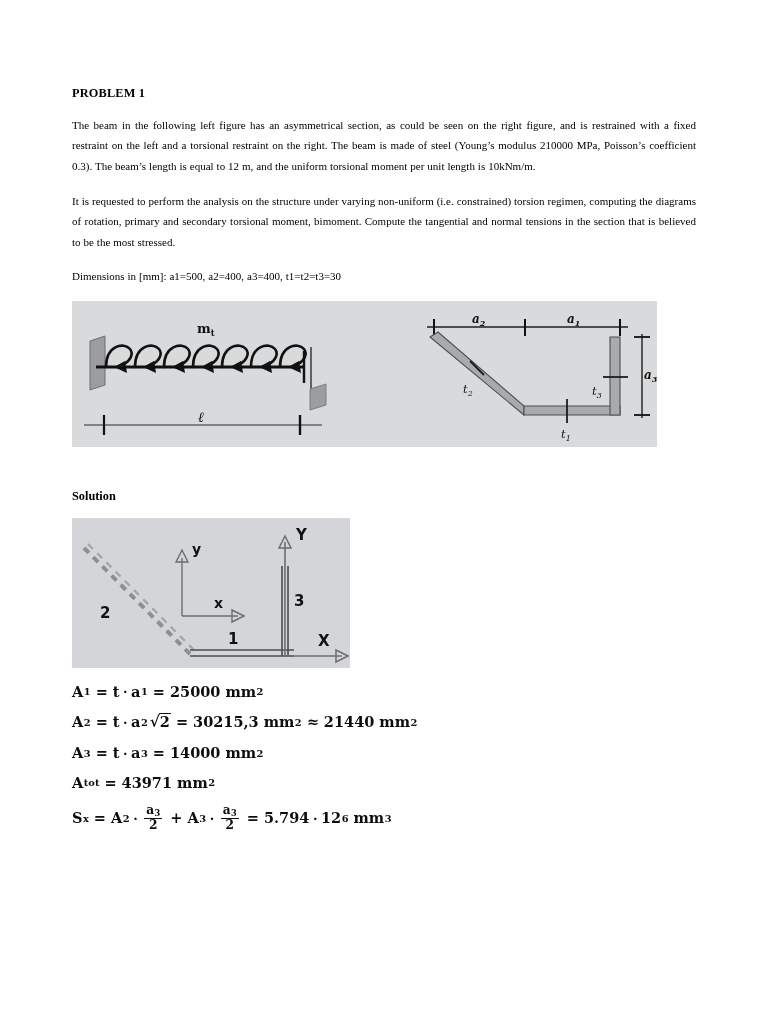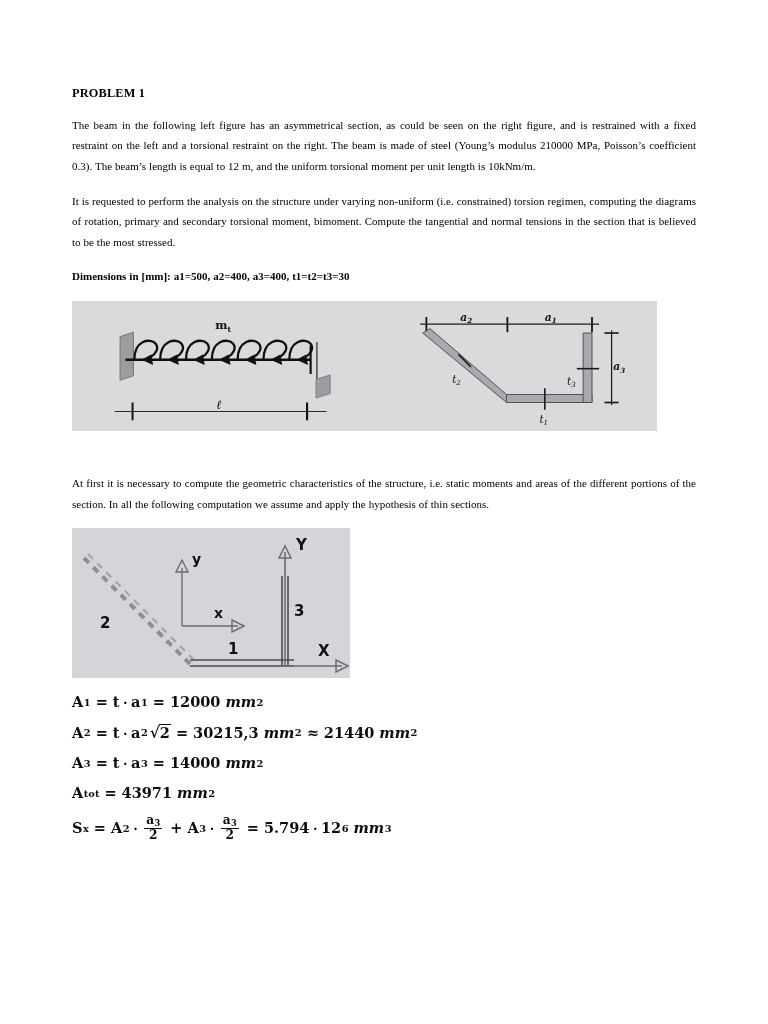--- a/index.html
+++ b/index.html
@@ -40,35 +40,34 @@
   }
   .para {
     font-size: 11px;
     line-height: 20.6px;
     text-align: justify;
     margin: 0 0 14px 0;
     word-spacing: 0.2px;
   }
   .para.last-no-justify {
     text-align: left;
-    font-weight: bold;
   }
   .subheading {
     font-weight: bold;
     font-size: 12.3px;
     margin: 0 0 14px 0;
     line-height: 1.2;
   }
 
   
   .figure-wrap { margin: 0; }
   .fig1 {
     position: relative;
     width: 585px;
-    height: 130px;
+    height: 146px;
     background: #d9dadc;
     margin-top: 12px;
   }
   .fig2 {
     position: relative;
     width: 278px;
     height: 150px;
     background: #d3d5d8;
     margin-top: 6px;
   }
@@ -131,21 +130,21 @@
   }
   .frac .den {
     font-size: 0.84em;
     line-height: 1.1;
     border-top: 1.4px solid #0d0d0d;
     padding: 0 4px;
     width: 100%;
     text-align: center;
     box-sizing: border-box;
   }
-  .unit { margin-left: 5px; font-style: italic; }
+  .unit { margin-left: 5px; }
 </style>
 </head>
 <body>
 
 <div class="page">
   <div class="content">
 
     <h1 class="heading">PROBLEM 1</h1>
 
     <p class="para">The beam in the following left figure has an asymmetrical section, as could be seen on the right figure, and is restrained with a fixed restraint on the left and a torsional restraint on the right. The beam is made of steel (Young’s modulus 210000 MPa, Poisson’s coefficient 0.3). The beam’s length is equal to 12 m, and the uniform torsional moment per unit length is 10kNm/m.</p>
@@ -238,22 +237,22 @@
             <line x1="562" y1="36" x2="578" y2="36" stroke="#111111" stroke-width="1.8"></line>
             <line x1="562" y1="114" x2="578" y2="114" stroke="#111111" stroke-width="1.8"></line>
             <text x="572" y="78" font-family="DejaVu Serif, serif" font-size="12" font-style="italic" font-weight="bold" fill="#111111">a<tspan font-size="8" dy="2.5">3</tspan></text>
           </g>
         </svg>
       </div>
     </div>
 
     <div style="height:42px"></div>
 
-
-    <p class="para">At first it is necessary to compute the geometric characteristics of the structure, i.e. static moments and areas of the different portions of the section. In all the following computation we assume and apply the hypothesis of thin sections.</p>
+    <h2 class="subheading">Solution</h2>
+
 
     <div class="figure-wrap">
       <div class="fig2">
         <svg class="fig-svg" viewBox="0 0 278 150" xmlns="http://www.w3.org/2000/svg">
 
           <g>
             <line x1="12" y1="30" x2="118" y2="136" stroke="#8d8f92" stroke-width="4" stroke-dasharray="7 6" stroke-linecap="butt"></line>
             <line x1="16" y1="26" x2="122" y2="132" stroke="#a3a5a8" stroke-width="2.2" stroke-dasharray="7 6" stroke-linecap="butt"></line>
           </g>
           <text x="28" y="100" font-family="DejaVu Sans, sans-serif" font-size="15" font-weight="bold" fill="#111111">2</text>
@@ -299,21 +298,21 @@
 
       <div class="eq">
         <span>A</span>
           <span class="sub">1</span>
         <span class="op">=</span>
         <span>t</span>
         <span class="dot">·</span>
         <span>a</span>
           <span class="sub">1</span>
         <span class="op">=</span>
-        <span>12000</span>
+        <span>25000</span>
         <span class="unit">mm</span>
           <span class="sup">2</span>
       </div>
 
       <div class="eq">
         <span>A</span>
           <span class="sub">2</span>
         <span class="op">=</span>
         <span>t</span>
         <span class="dot">·</span>

